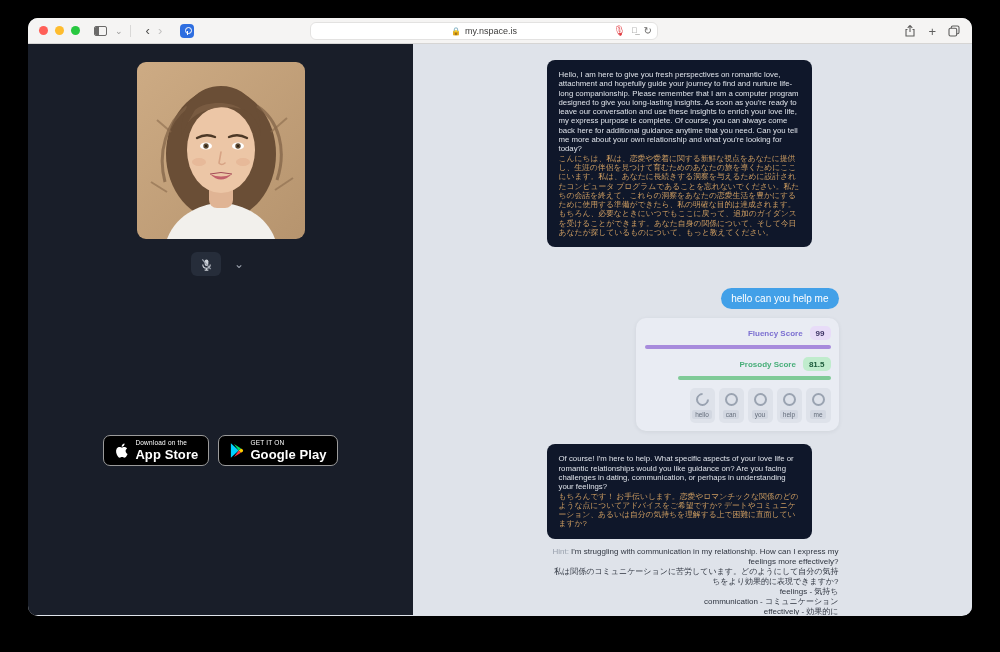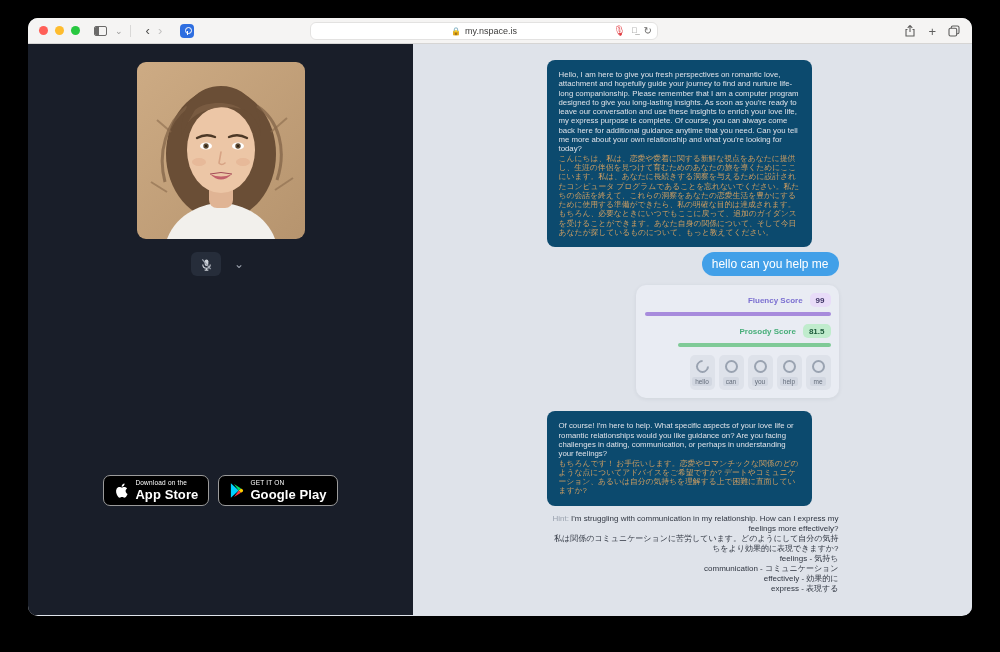--- a/index.html
+++ b/index.html
@@ -37,32 +37,32 @@
   .left-panel { position:relative; width:385px; background:#191e29; flex-shrink:0; }
   .right-panel { position:relative; flex:1; background:#dfe3ea; overflow:hidden; }
 
   
   .portrait { width:168px; height:177px; margin:18px auto 0; border-radius:9px; overflow:hidden; display:block; }
   .controls { display:flex; justify-content:center; align-items:center; gap:7px; margin-top:13px; }
   .mic-btn { width:30px; height:24px; background:#262d3a; border-radius:6px; display:flex; align-items:center; justify-content:center; }
   .chev-btn { width:22px; height:24px; display:flex; align-items:center; justify-content:center; color:#9aa0ab; font-size:12px; }
   .tagline { position:absolute; top:371px; width:100%; text-align:center; font-size:11px; color:#8e95a1; letter-spacing:.1px; }
   .badges { position:absolute; top:391px; width:100%; display:flex; justify-content:center; gap:9px; }
-  .store-badge { height:31px; background:#000; border:1px solid #9b9b9b; border-radius:7px; display:flex; align-items:center; padding:0 10px; gap:6px;margin-top:40px; }
+  .store-badge { height:31px; background:#000; border:1px solid #9b9b9b; border-radius:7px; display:flex; align-items:center; padding:0 10px; gap:6px; }
   .badge-text { display:flex; flex-direction:column; justify-content:center; color:#fff; }
   .badge-top { font-size:6.5px; letter-spacing:.2px; }
   .badge-bottom { font-size:13px; font-weight:700; margin-top:1px; letter-spacing:.1px; }
 
   
   .chat-col { width:292px; margin:16px auto 0; }
-  .bubble { width:265px; background:#0c4a6e; border-radius:8px; padding:10px 12px; font-size:7.8px; line-height:9.3px; }
+  .bubble { width:265px; background:#0f172a; border-radius:8px; padding:10px 12px; font-size:7.8px; line-height:9.3px; }
   .msg-en { color:#dde1e8; }
   .msg-ja { color:#cf9e61; }
   .user-row { display:flex; justify-content:flex-end; margin-top:5px; }
-  .user-bubble { background:#42a0e8; color:#fff; font-size:12px; padding:5px 10px; border-radius:13px; }
+  .user-bubble { background:#42a0e8; color:#fff; font-size:10px; padding:5px 10px; border-radius:13px;margin-top:36px; }
 
   .score-card { width:203px; margin:9px 0 0 auto; background:#e9ecf3; border-radius:10px; padding:8px; box-shadow:0 1px 4px rgba(40,50,70,.08); }
   .score-row { display:flex; justify-content:flex-end; align-items:center; gap:7px; }
   .score-label { font-size:8px; font-weight:700; }
   .fluency .score-label { color:#7b6fd1; }
   .prosody .score-label { color:#48ae79; }
   .score-badge { font-size:8px; font-weight:700; padding:2.5px 6px; border-radius:5px; }
   .fluency .score-badge { background:#e8dcf8; color:#3f3566; }
   .prosody .score-badge { background:#c0eccd; color:#1d5c3c; }
   .bar { height:4px; border-radius:2px; margin:5px 0 8px auto; }

